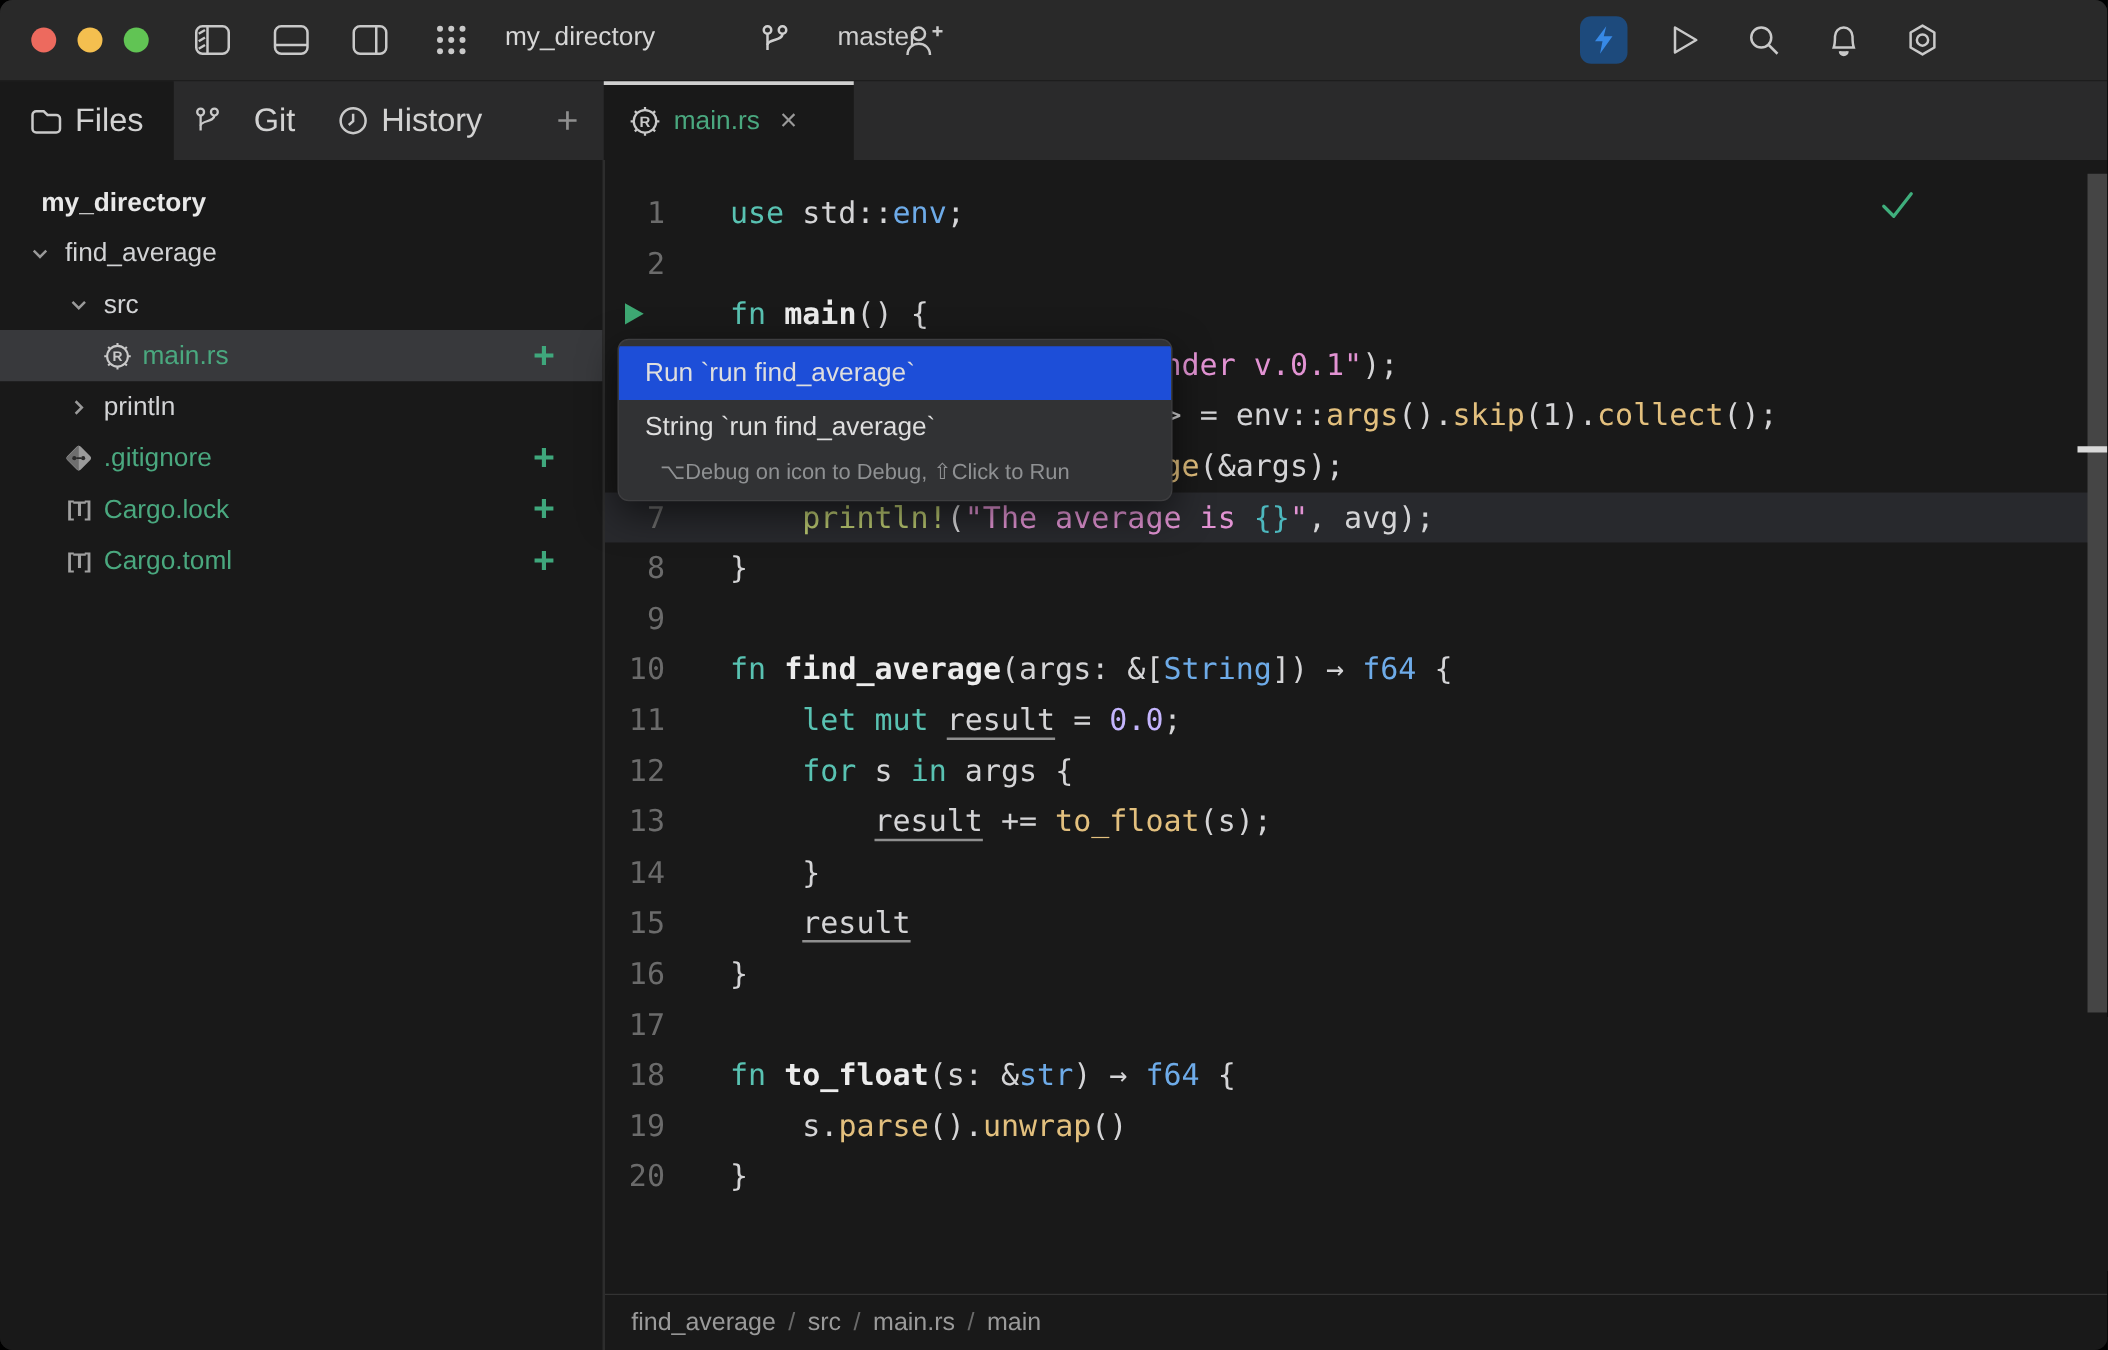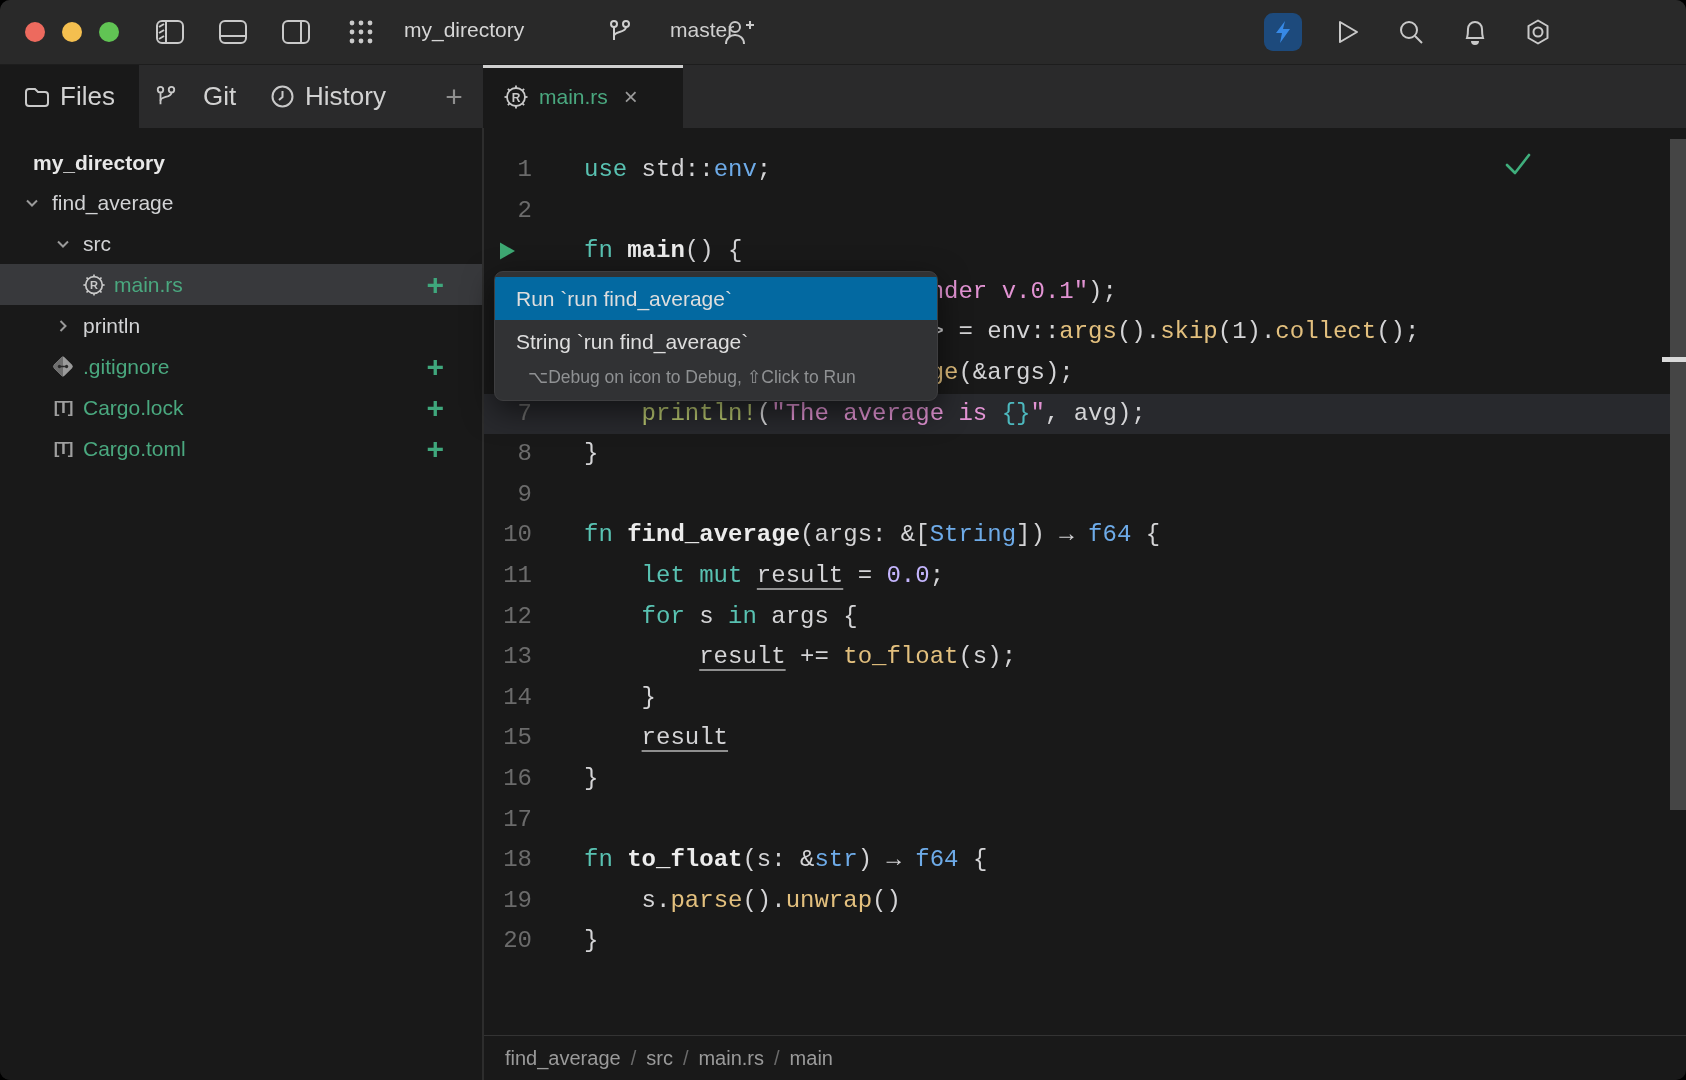--- a/index.html
+++ b/index.html
@@ -34,40 +34,40 @@
   .tree-row{position:relative;height:41px;display:flex;align-items:center;font-size:21px;color:#d2d3d5;}
   .tree-row.selected{background:#38393c;}
   .tree-row .twig{width:24px;height:24px;display:flex;align-items:center;justify-content:center;flex:0 0 24px;}
   .tree-row .label{margin-left:8px;white-space:nowrap;}
   .tree-row.green .label{color:#4aa87f;}
   .tree-row .plus{position:absolute;right:38px;color:#3fa77c;font-size:30px;font-weight:700;line-height:1;}
   .toml-glyph{font-size:17px;color:#9f9f9f;letter-spacing:-1px;font-weight:600;}
   
   #editor{position:absolute;left:484px;top:128px;width:1202px;height:907px;background:#191919;overflow:hidden;}
   #code{padding-top:22px;font-family:"DejaVu Sans Mono",monospace;font-size:24px;white-space:pre;}
-  .line{position:relative;height:40.6px;line-height:40.6px;font-family:Liberation Mono, monospace;}
+  .line{position:relative;height:40.6px;line-height:40.6px;}
   .line.hl{background:#28292d;}
   .ln{display:inline-block;width:48px;text-align:right;color:#6b6b6b;}
   .codetext{padding-left:52px;}
   .gutter-run{position:absolute;left:12px;top:9px;}
   .tk-kw{color:#59c2b2}.tk-typ{color:#6eabe8}.tk-fn{color:#e3c07e}.tk-num{color:#c4b5fd}
   .tk-str{color:#e293d3}.tk-mac{color:#b6c46e}.tk-txt{color:#d4d4d6}
   .tk-bold{color:#ececec;font-weight:bold}
   .tk-interp{color:#4db8be}
   .tk-mut{color:#d4d4d6;text-decoration:underline;text-decoration-color:#8f8f8f;
           text-underline-offset:6px;text-decoration-thickness:1.5px;}
   #check{position:absolute;left:1503px;top:150px;}
   #scroll-thumb{position:absolute;left:1670px;top:139px;width:16px;height:671px;background:#454545;}
   #scroll-mark{position:absolute;left:1662px;top:357px;width:24px;height:5px;background:#d9d9d9;}
   
   #popup{position:absolute;left:494px;top:271px;width:444px;background:#313234;border:1px solid #3e3e40;
          border-radius:9px;box-shadow:0 10px 30px rgba(0,0,0,.55);padding-top:5px;box-sizing:border-box;
          overflow:hidden;z-index:20;}
   .popup-item{height:43px;display:flex;align-items:center;padding-left:21px;font-size:21px;color:#dedede;}
-  .popup-item.selected{background:#0369a1;}
+  .popup-item.selected{background:#1d4ed8;}
   #popup-hint{padding:4px 0 12px 33px;font-size:17.5px;color:#8f9193;}
   
   #breadcrumb{position:absolute;left:484px;top:1035px;width:1202px;height:45px;border-top:1px solid #333;
               display:flex;align-items:center;padding-left:21px;box-sizing:border-box;font-size:20px;color:#9a9a9a;gap:10px;}
   #breadcrumb .sep{color:#6a6a6a;}
   svg{display:block;}
 </style>
 </head>
 <body>
 

